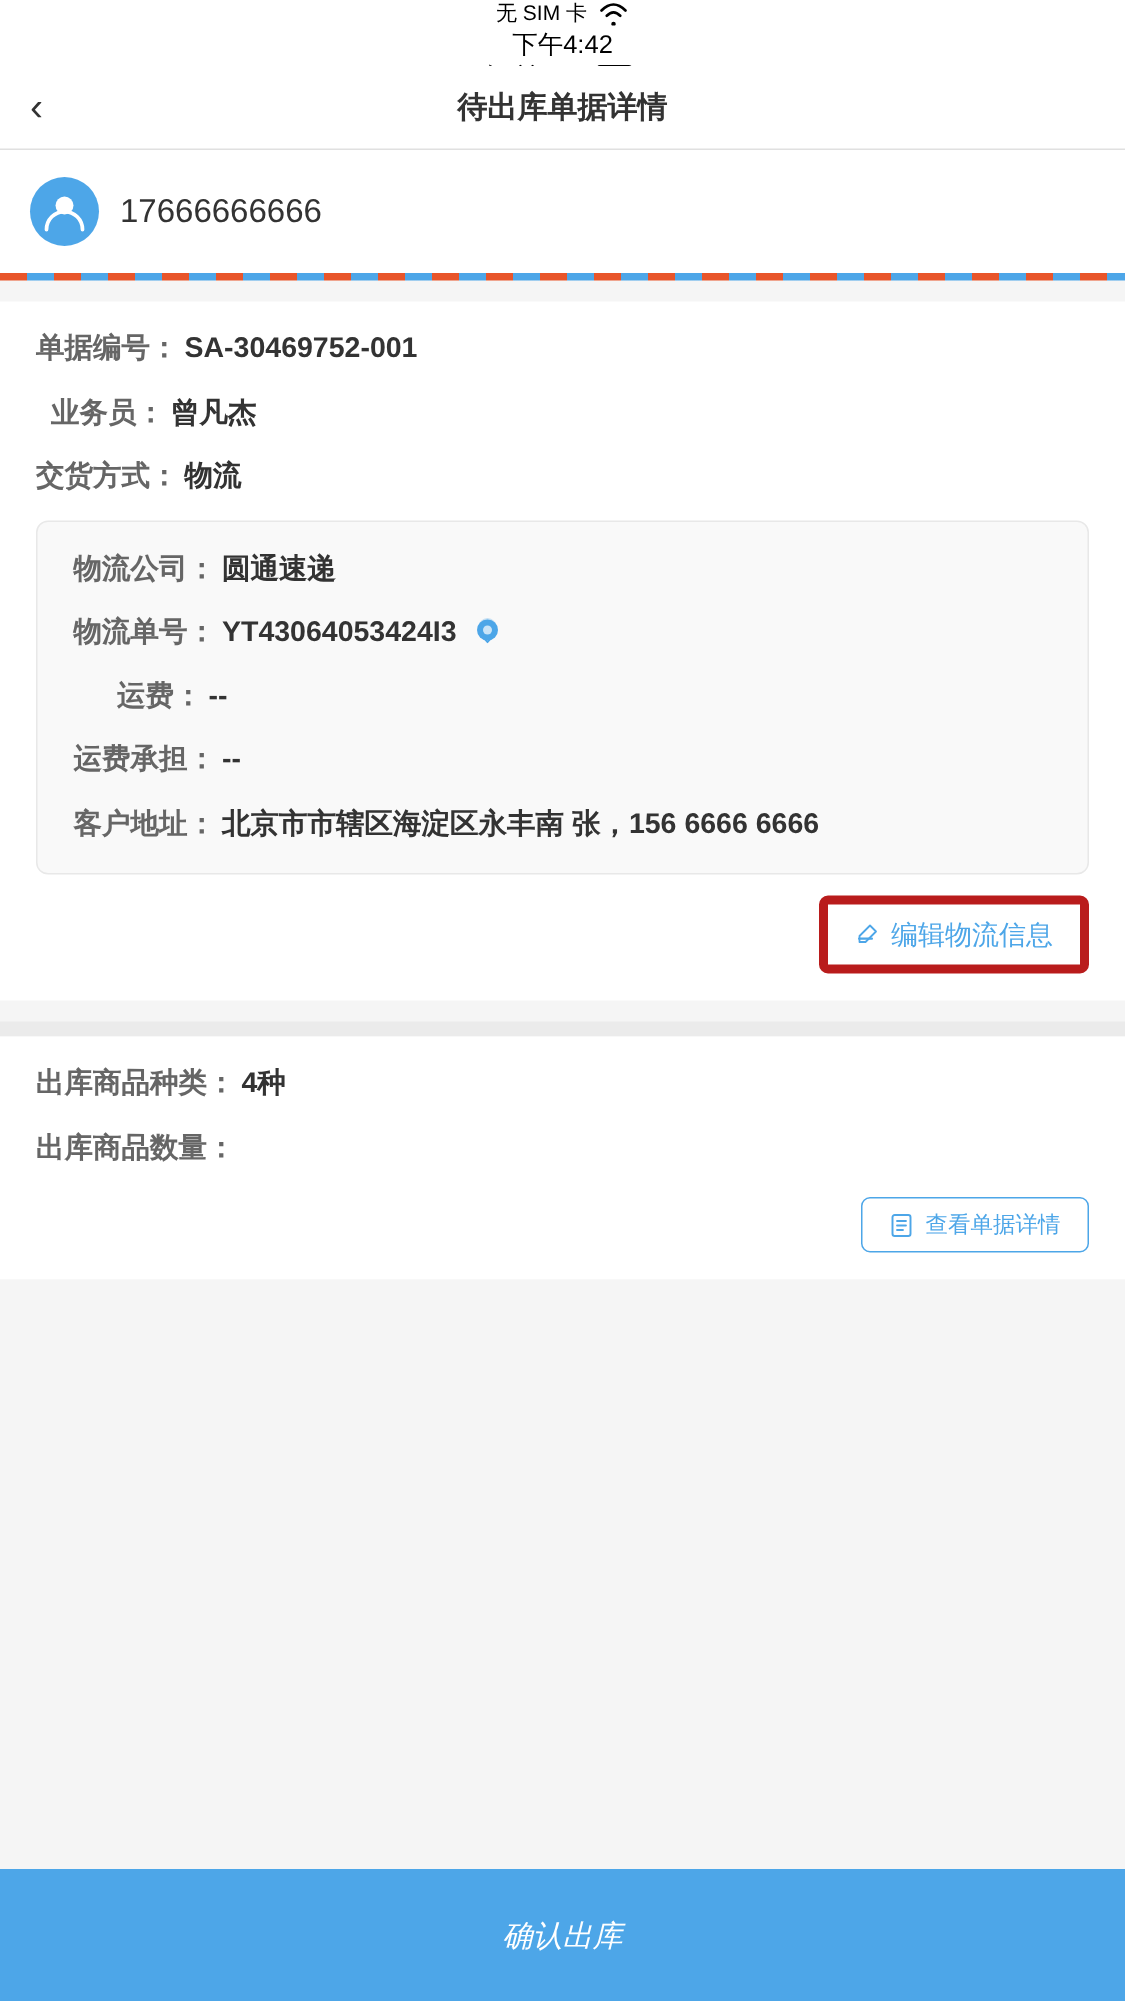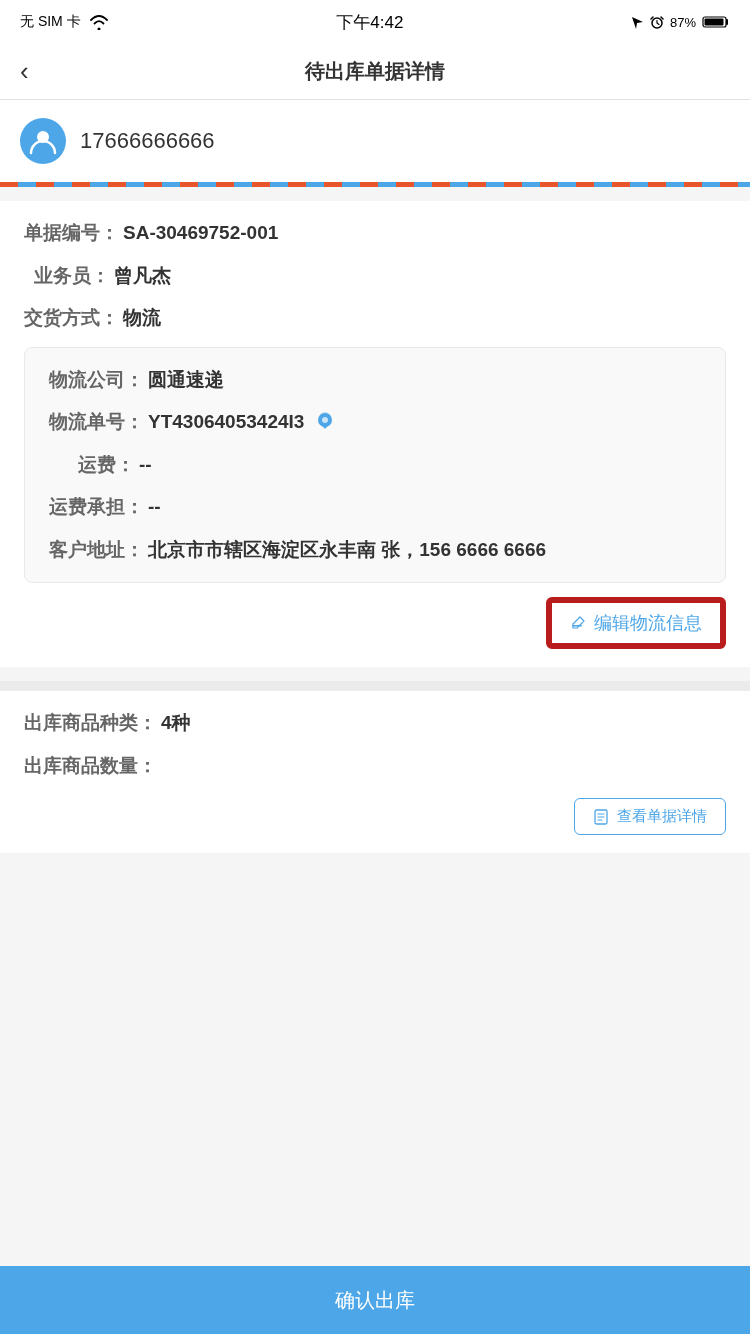--- a/index.html
+++ b/index.html
@@ -16,20 +16,21 @@
     
     .status-bar {
       background: #fff;
       height: 44px;
       display: flex;
       align-items: center;
       justify-content: space-between;
       padding: 0 20px;
       font-size: 15px;
       font-weight: 500;
+      flex-direction: column;
     }
     .status-left { font-size: 14px; color: #000; display: flex; align-items: center; gap: 8px; }
     .status-center { font-size: 17px; font-weight: 400; color: #000; }
     .status-right { display: flex; align-items: center; gap: 6px; font-size: 13px; color: #000; }
 
     
     .nav-bar {
       background: #fff;
       height: 56px;
       display: flex;
@@ -186,25 +187,26 @@
       background: #fff;
     }
 
     
     .confirm-bar {
       position: fixed;
       bottom: 0;
       left: 0;
       width: 750px;
       background: #4da6e8;
-      height: 68px;
+      height: 88px;
       display: flex;
       align-items: center;
       justify-content: center;
       cursor: pointer;
+      font-style: italic;
     }
     .confirm-bar span {
       color: #fff;
       font-size: 20px;
       font-weight: 500;
     }
 
     .page-content {
       padding-bottom: 68px;
     }

